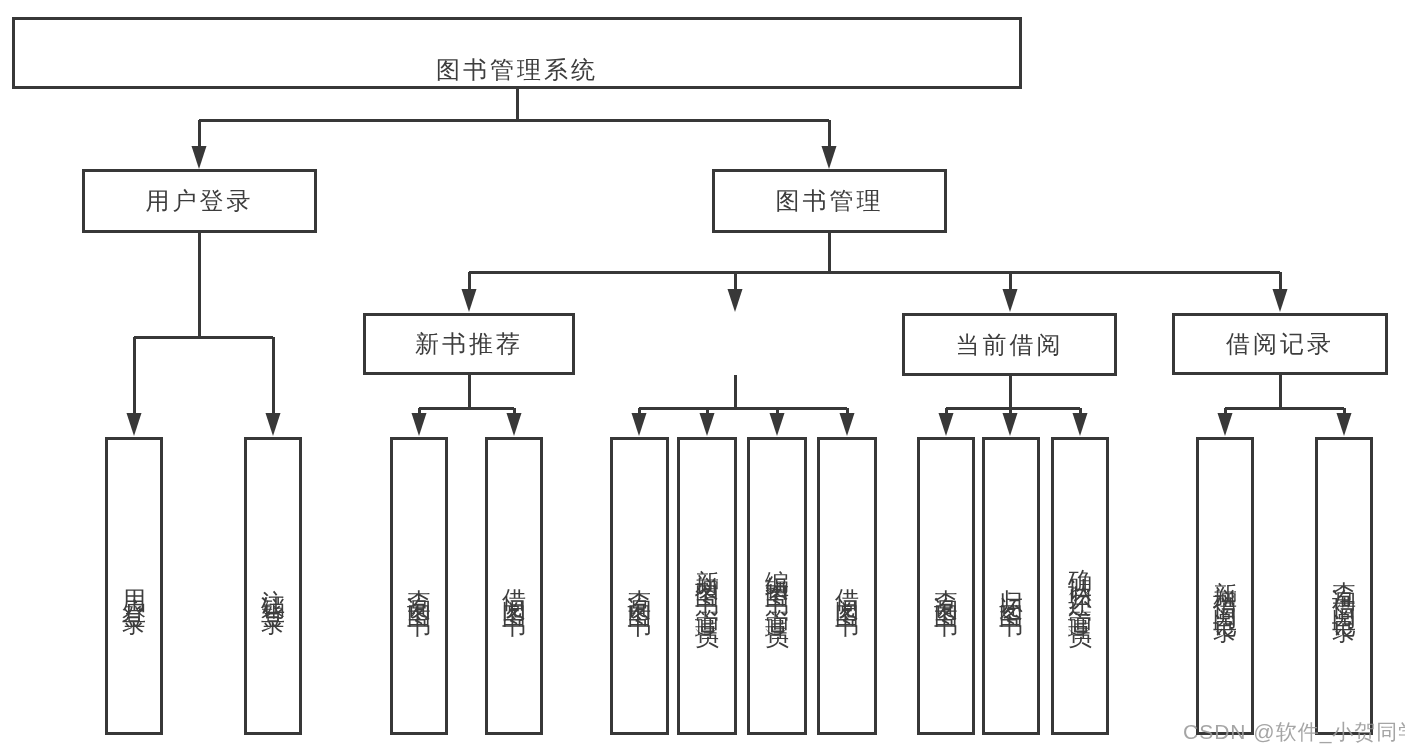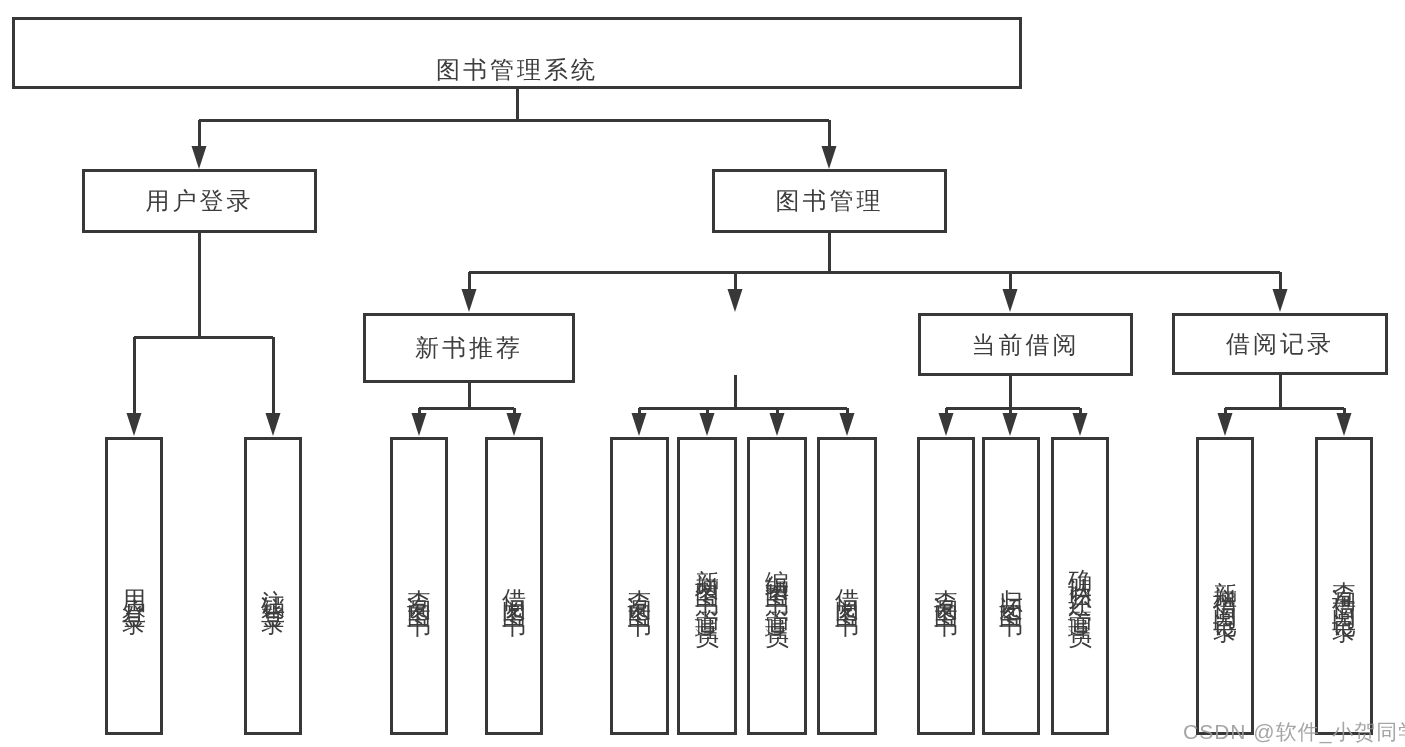--- a/index.html
+++ b/index.html
@@ -99,24 +99,24 @@
     <span>图书管理系统</span>
   </div>
 
   <div class="node hnode" style="left:82px; top:169px; width:235px; height:64px;">
     <span>用户登录</span>
   </div>
   <div class="node hnode" style="left:712px; top:169px; width:235px; height:64px;">
     <span>图书管理</span>
   </div>
 
-  <div class="node hnode" style="left:363px; top:313px; width:212px; height:70px;">
+  <div class="node hnode" style="left:363px; top:313px; width:212px; height:62px;">
     <span>新书推荐</span>
   </div>
-  <div class="node hnode" style="left:902px; top:313px; width:215px; height:63px;margin-left:16px;">
+  <div class="node hnode" style="left:902px; top:313px; width:215px; height:63px;">
     <span>当前借阅</span>
   </div>
   <div class="node hnode" style="left:1172px; top:313px; width:216px; height:62px;">
     <span>借阅记录</span>
   </div>
 
   <div class="node vnode" style="left:105px; top:437px; width:58px; height:298px;">
     <span>用户登录</span>
   </div>
   <div class="node vnode" style="left:244px; top:437px; width:58px; height:298px;">

